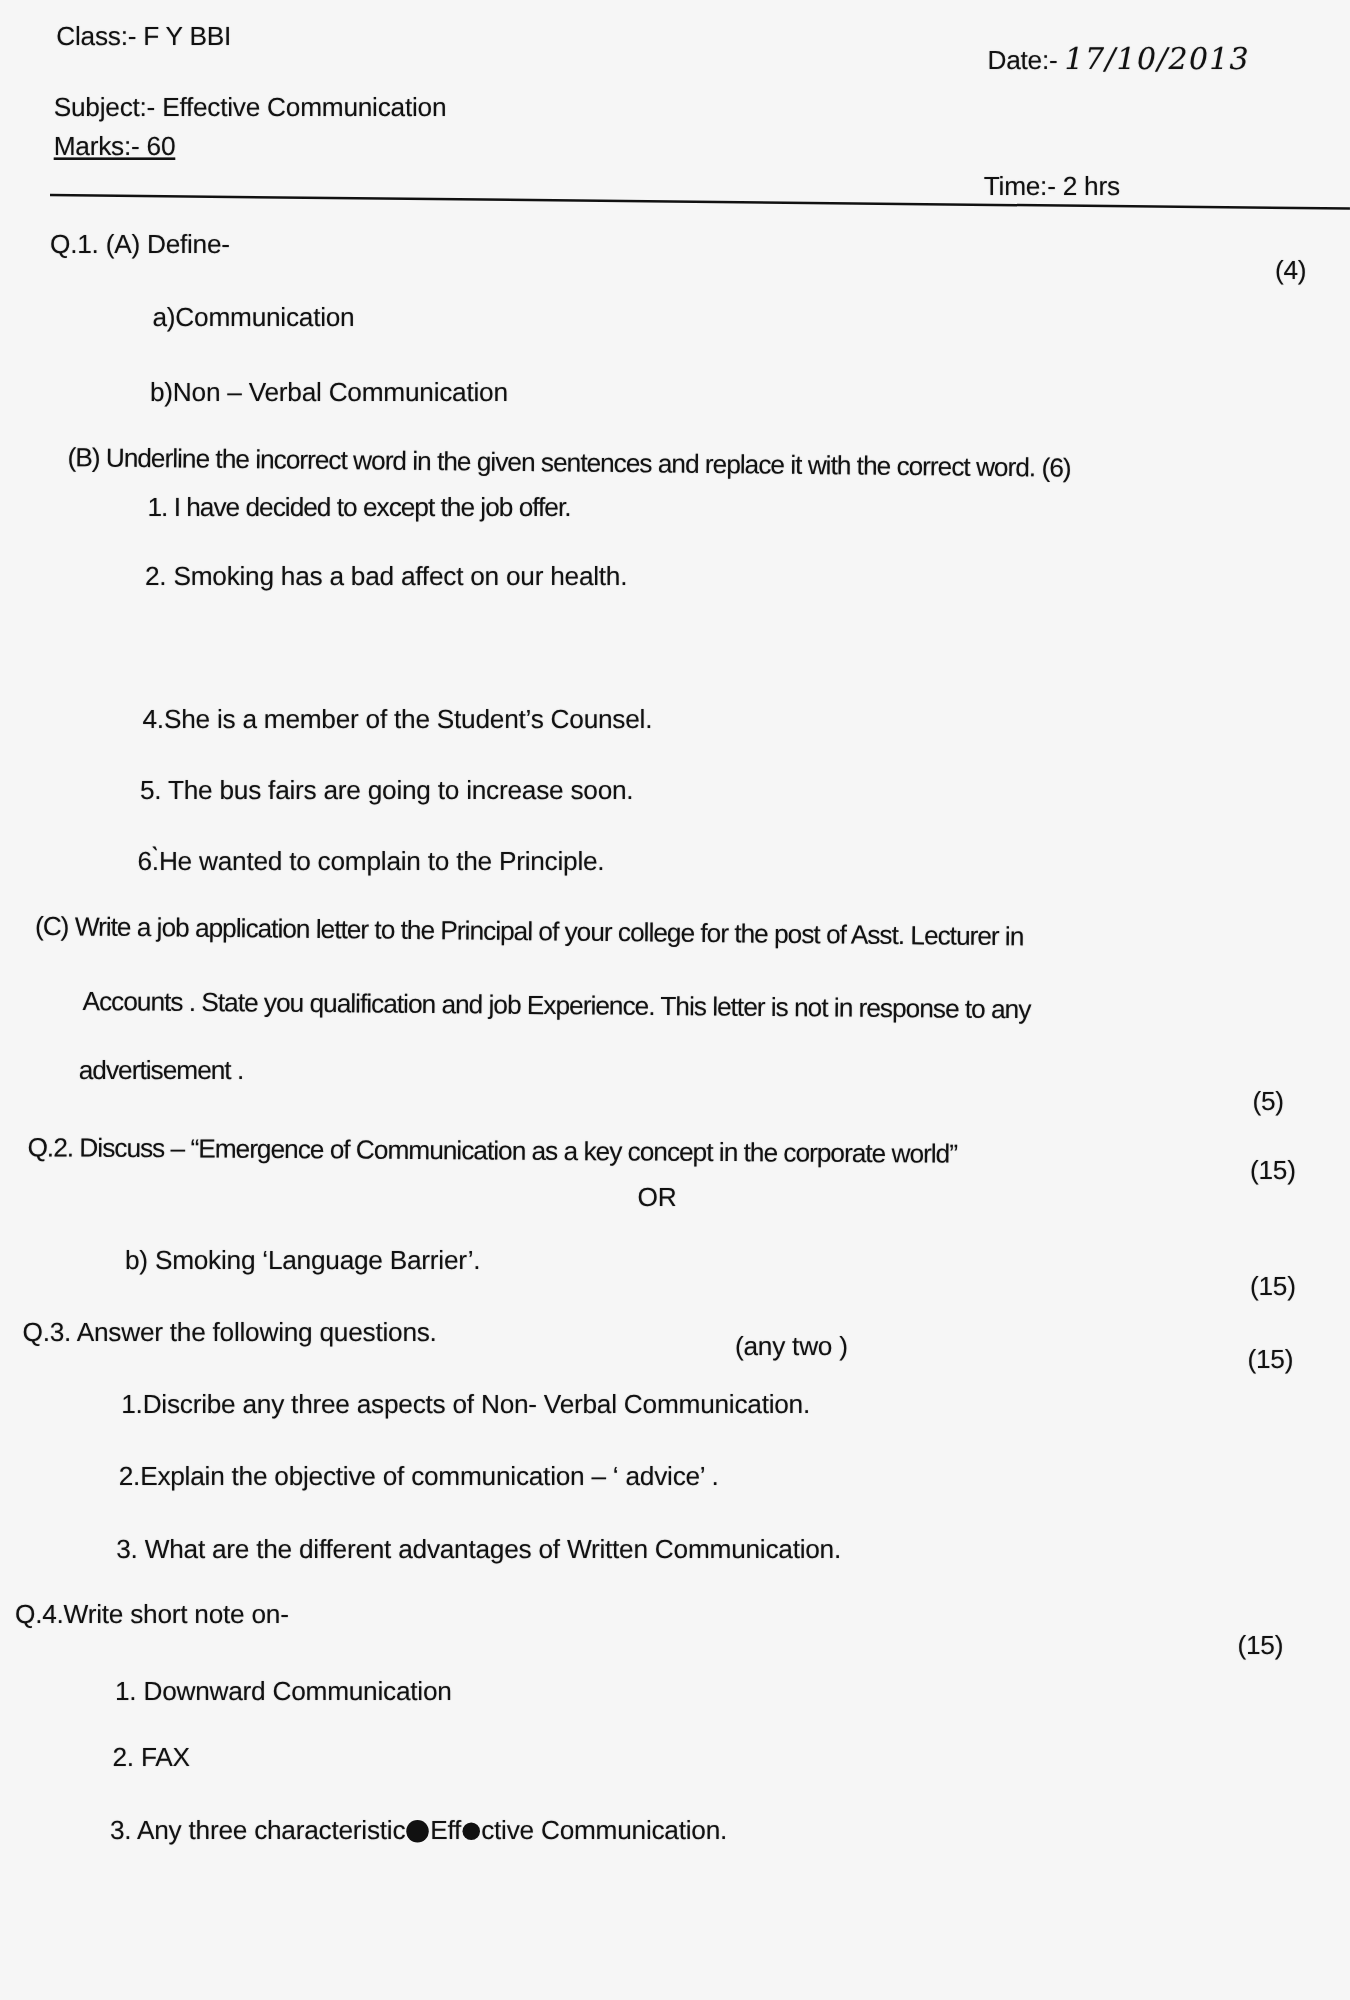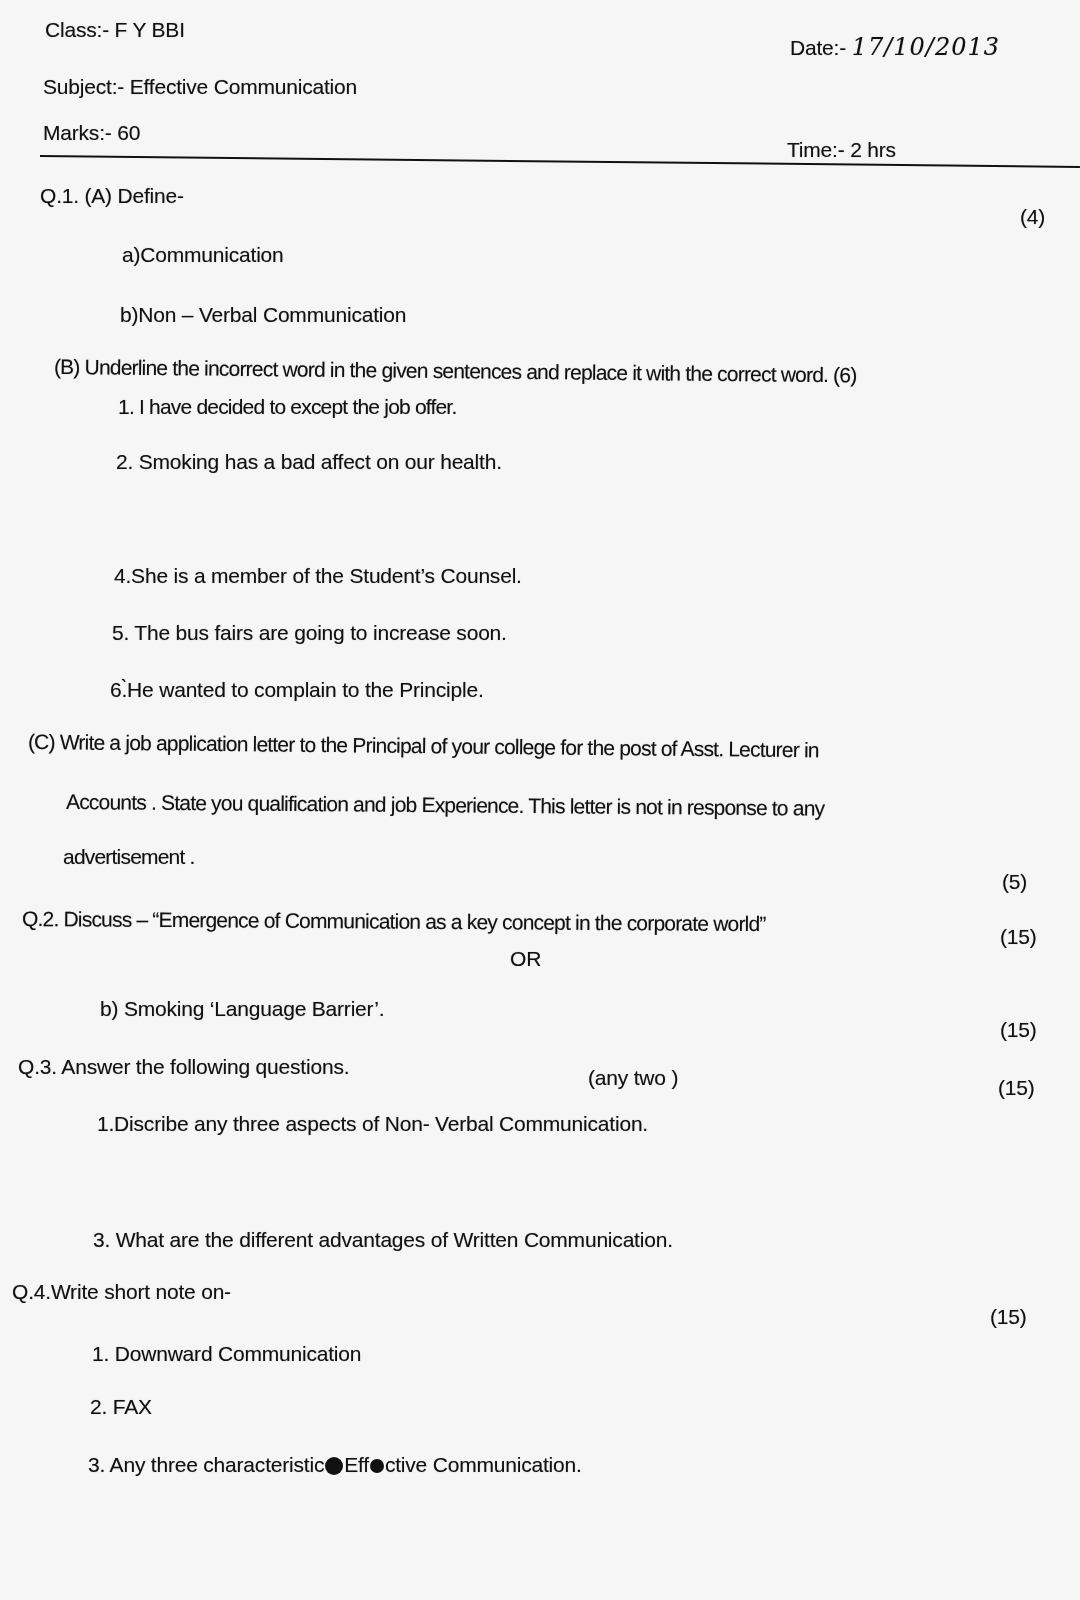--- a/index.html
+++ b/index.html
@@ -28,21 +28,21 @@
     .narrow { letter-spacing: -0.8px; font-size: 21px; }
     .blot { display: inline-block; width: 18px; height: 18px; border-radius: 50%; background:#111; vertical-align: middle; margin: 0 1px; }
   </style>
 </head>
 <body>
 
 <div class="page">
 
   <div class="t" style="left:45px;top:18px;">Class:- F Y BBI</div>
   <div class="t" style="left:43px;top:75px;">Subject:- Effective Communication</div>
-  <div class="t" style="left:43px;top:121px;">Marks:- 60</div>
+  <div class="t" style="left:43px;top:106px;text-decoration:underline;">Marks:- 60</div>
 
   <div class="t" style="left:790px;top:33px;">
     <span>Date:-</span>
     <span class="hw">17/10/2013</span>
   </div>
   <div class="t" style="left:787px;top:138px;">Time:- 2 hrs</div>
 
   <div class="rule"></div>
 
   <div class="t" style="left:40px;top:184px;">Q.1. (A) Define-</div>
@@ -65,20 +65,21 @@
   <div class="t narrow" style="left:22px;top:907px;transform:rotate(0.4deg);transform-origin:left;">Q.2.  Discuss – “Emergence of Communication as a key concept in the corporate world”</div>
   <div class="t marks" style="left:1000px;top:925px;">(15)</div>
   <div class="t" style="left:510px;top:947px;">OR</div>
   <div class="t" style="left:100px;top:997px;">b) Smoking ‘Language Barrier’.</div>
   <div class="t marks" style="left:1000px;top:1018px;">(15)</div>
 
   <div class="t" style="left:18px;top:1055px;">Q.3. Answer the following questions.</div>
   <div class="t" style="left:588px;top:1066px;">(any two )</div>
   <div class="t marks" style="left:998px;top:1076px;">(15)</div>
   <div class="t" style="left:97px;top:1112px;">1.Discribe any three aspects of Non- Verbal Communication.</div>
+  <div class="t" style="left:95px;top:1170px;">2.Explain the objective of communication – ‘ advice’ .</div>
   <div class="t" style="left:93px;top:1228px;">3. What are the different advantages of Written Communication.</div>
 
   <div class="t" style="left:12px;top:1280px;">Q.4.Write short note on-</div>
   <div class="t marks" style="left:990px;top:1305px;">(15)</div>
   <div class="t" style="left:92px;top:1342px;">1. Downward Communication</div>
   <div class="t" style="left:90px;top:1395px;">2. FAX</div>
   <div class="t" style="left:88px;top:1453px;">
     <span>3. Any three characteristic</span><span class="blot"></span><span>Eff</span><span class="blot" style="width:14px;height:14px;"></span><span>ctive Communication.</span>
   </div>
 </div>

